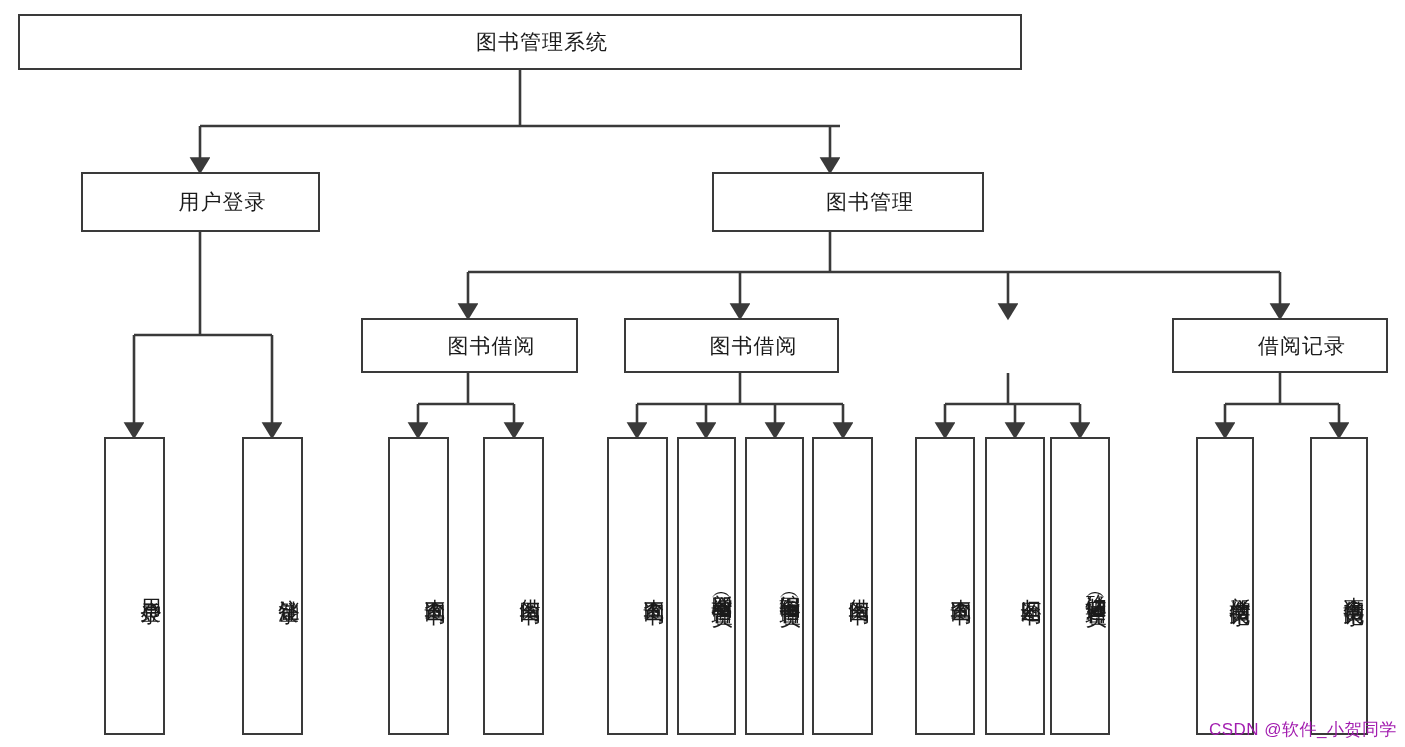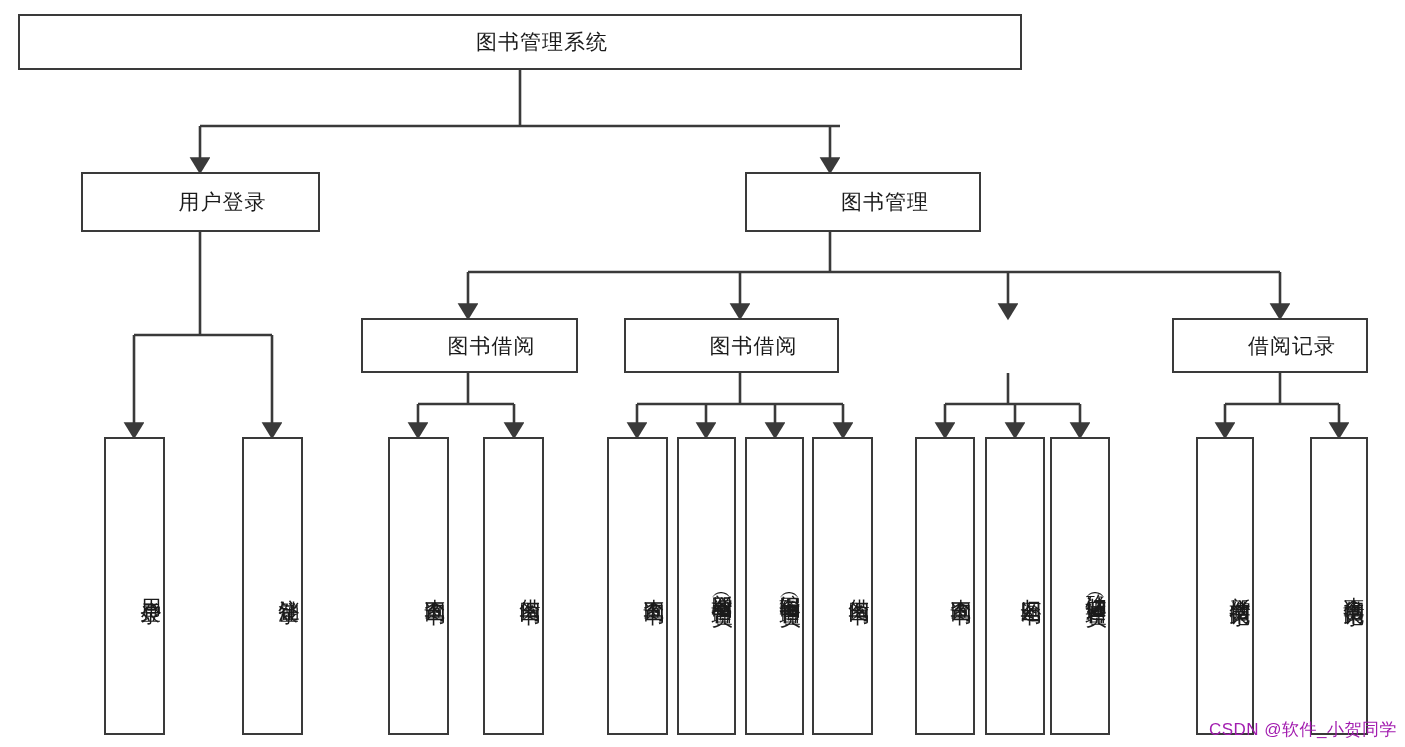--- a/index.html
+++ b/index.html
@@ -68,25 +68,25 @@
       <path d="M1280,373 L1280,404"></path>
       <path d="M1225,404 L1339,404"></path>
       <path d="M1225,404 L1225,428" marker-end="url(#arw)"></path>
       <path d="M1339,404 L1339,428" marker-end="url(#arw)"></path>
     </g>
   </svg>
 
   <div class="node h" style="left:18px;top:14px;width:1004px;height:56px;">图书管理系统</div>
 
   <div class="node h" style="left:81px;top:172px;width:239px;height:60px;">用户登录</div>
-  <div class="node h" style="left:712px;top:172px;width:236px;height:60px;margin-left:33px;">图书管理</div>
+  <div class="node h" style="left:712px;top:172px;width:272px;height:60px;">图书管理</div>
 
   <div class="node h" style="left:361px;top:318px;width:217px;height:55px;">图书借阅</div>
   <div class="node h" style="left:624px;top:318px;width:215px;height:55px;">图书借阅</div>
-  <div class="node h" style="left:1172px;top:318px;width:196px;height:55px;">借阅记录</div>
+  <div class="node h" style="left:1172px;top:318px;width:216px;height:55px;">借阅记录</div>
 
   <div class="node v" style="left:104px;top:437px;width:61px;height:298px;">用户登录</div>
   <div class="node v" style="left:242px;top:437px;width:61px;height:298px;">注销登录</div>
 
   <div class="node v" style="left:388px;top:437px;width:61px;height:298px;">查询图书</div>
   <div class="node v" style="left:483px;top:437px;width:61px;height:298px;">借阅图书</div>
 
   <div class="node v" style="left:607px;top:437px;width:61px;height:298px;">查询图书</div>
   <div class="node v" style="left:677px;top:437px;width:59px;height:298px;">新增图书（管理员）</div>
   <div class="node v" style="left:745px;top:437px;width:59px;height:298px;">编辑图书（管理员）</div>

